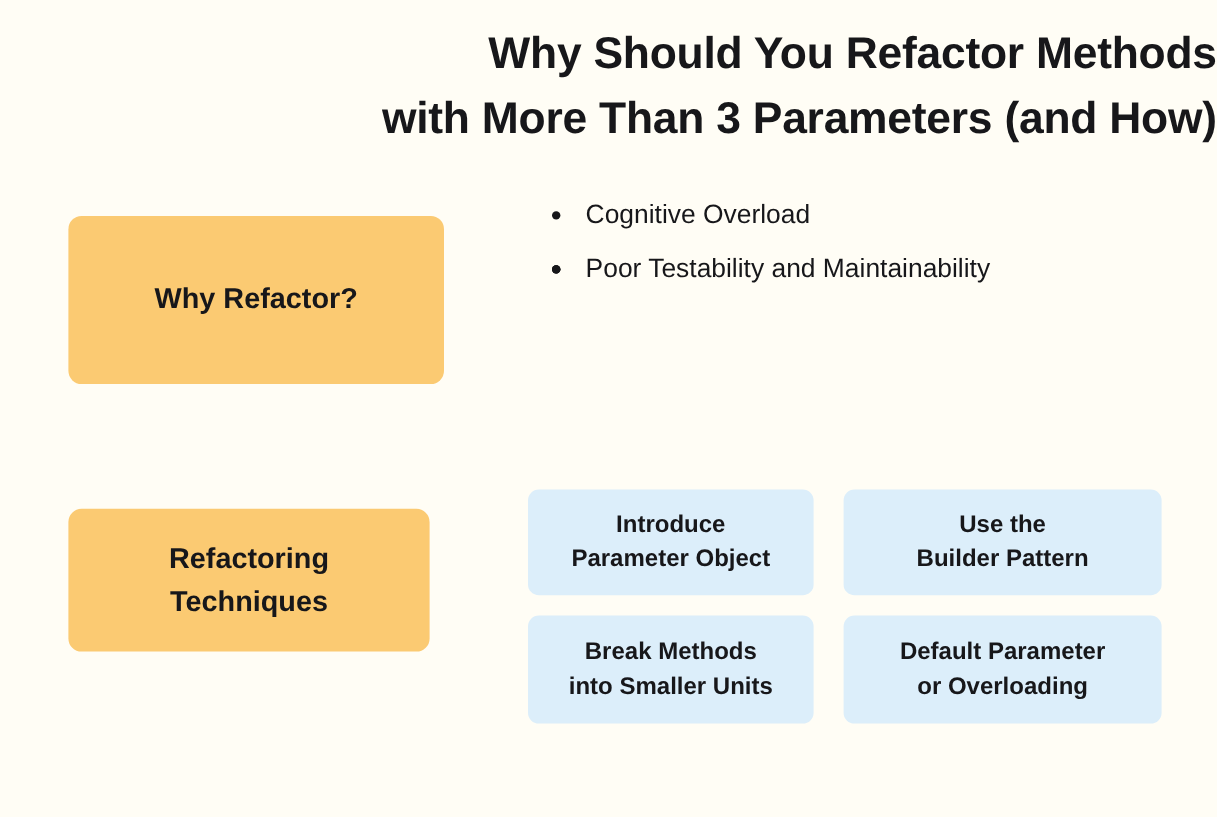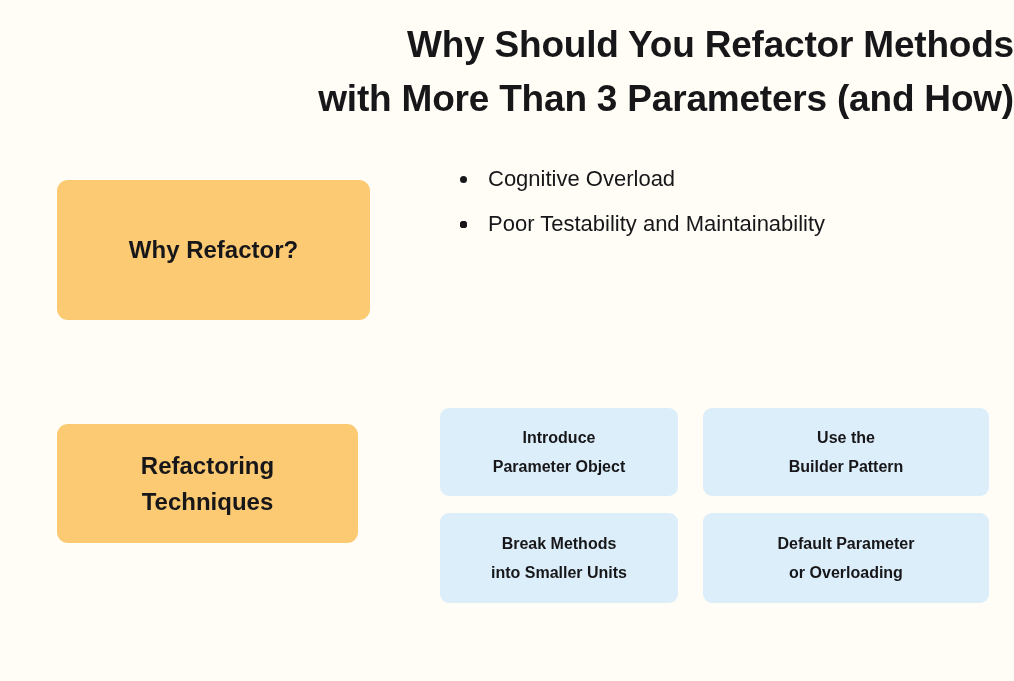--- a/index.html
+++ b/index.html
@@ -116,28 +116,28 @@
     position: absolute;
     background: #dceefa;
     border-radius: 9px;
     display: flex;
     align-items: center;
     justify-content: center;
     text-align: center;
     box-sizing: border-box;
   }
   .tech-box .tech-text {
-    font-size: 16px;
+    font-size: 20px;
     font-weight: bold;
     line-height: 29px;
     color: #17171a;
     white-space: pre-line;
   }
   .tech-col-left  { left: 0px;   width: 238px; }
-  .tech-col-right { left: 263px; width: 286px; }
+  .tech-col-right { left: 263px; width: 265px; }
   .tech-row-top    { top: 0px;   height: 88px; }
   .tech-row-bottom { top: 105px; height: 90px; }
 </style>
 </head>
 <body>
 
 <div class="page">
 
   <div class="title-block">
     <span class="title-line">Why Should You Refactor Methods</span>

